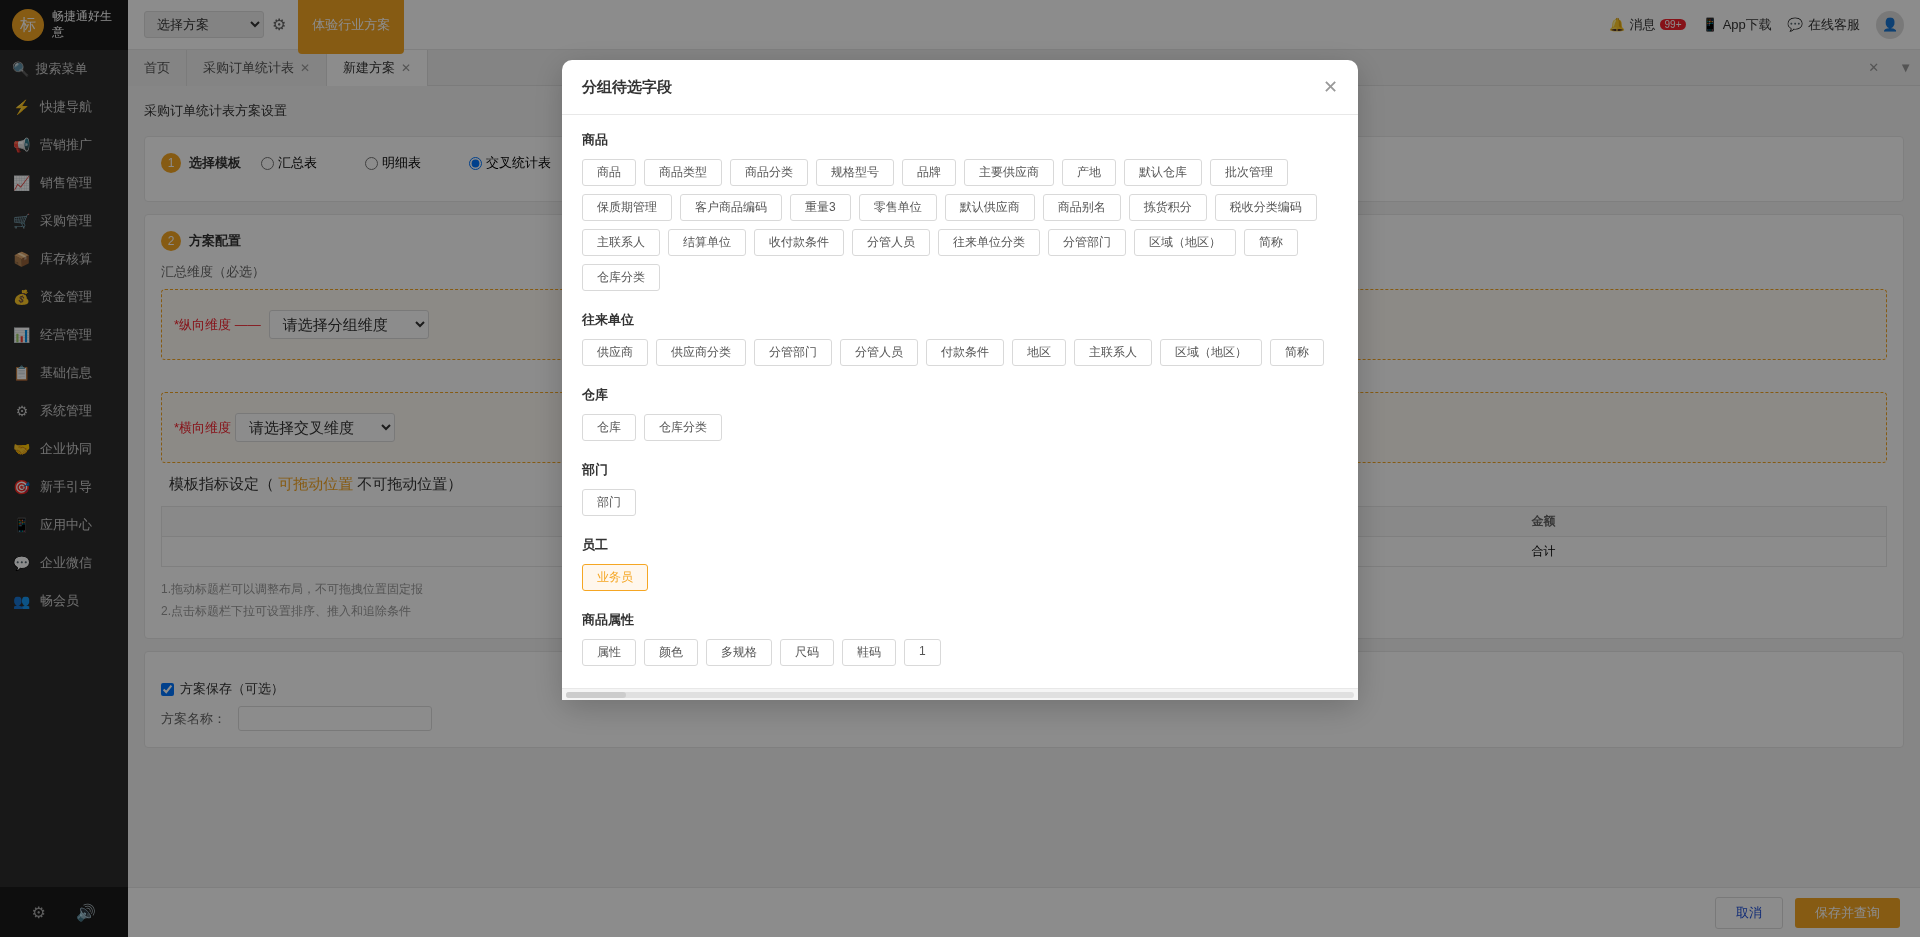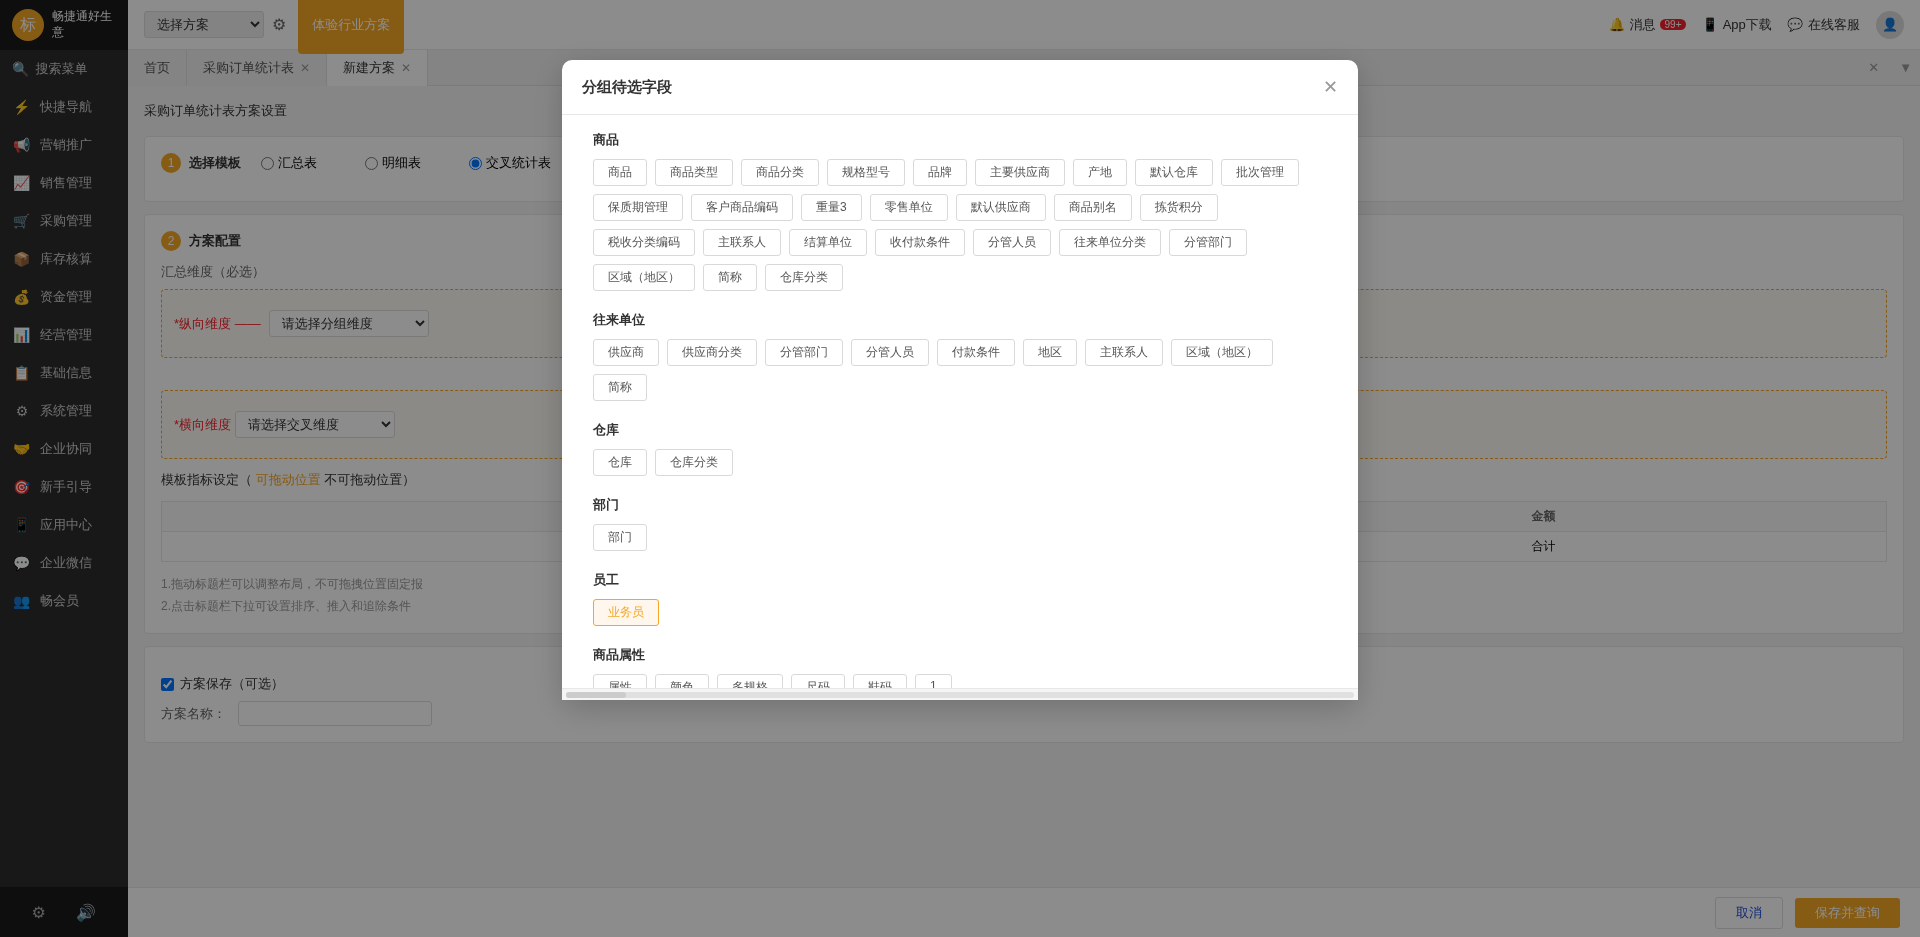--- a/index.html
+++ b/index.html
@@ -58,21 +58,21 @@
     .section-row { display: flex; align-items: center; margin-bottom: 12px; }
     .section-step { display: inline-flex; align-items: center; justify-content: center; width: 20px; height: 20px; border-radius: 50%; background: #f5a623; color: #fff; font-size: 12px; margin-right: 8px; flex-shrink: 0; }
     .section-label { font-size: 13px; color: #333; font-weight: bold; }
 
     .radio-group { display: flex; align-items: center; gap: 16px; }
     .radio-item { display: flex; align-items: center; gap: 4px; cursor: pointer; font-size: 13px; }
 
     .form-row { display: flex; align-items: center; margin: 8px 0; }
     .form-label { min-width: 80px; font-size: 13px; color: #666; }
 
-    .select-box { padding: 4px 24px 4px 8px; border: 1px solid #ddd; border-radius: 3px; font-size: 13px; color: #333; min-width: 160px; background: #fff; }
+    .select-box { padding: 4px 24px 4px 8px; border: 1px solid #ddd; border-radius: 3px; font-size: 15px; color: #333; min-width: 160px; background: #fff; text-align: right; }
 
     
     .bottom-bar {
       position: fixed; left: 128px; bottom: 0; right: 0; height: 50px; background: #fff; display: flex; align-items: center; justify-content: flex-end; padding: 0 20px; gap: 12px; border-top: 1px solid #e8e8e8; z-index: 98;
     }
     .btn-cancel { padding: 6px 20px; border: 1px solid #ddd; border-radius: 3px; background: #fff; cursor: pointer; font-size: 13px; color: #1d4ed8; }
     .btn-primary { padding: 6px 20px; border: none; border-radius: 3px; background: #f5a623; color: #fff; cursor: pointer; font-size: 13px; }
 
     .sidebar-bottom { position: absolute; bottom: 0; left: 0; right: 0; height: 50px; background: #1a1a1a; display: flex; align-items: center; justify-content: space-around; padding: 0 16px; }
     .sidebar-bottom-icon { color: #aaa; font-size: 16px; cursor: pointer; }
@@ -83,21 +83,21 @@
     }
     .modal {
       background: #fff; border-radius: 10px; width: 796px; max-height: 640px; display: flex; flex-direction: column; box-shadow: 0 8px 32px rgba(0,0,0,0.2);
     }
     .modal-header {
       display: flex; align-items: center; justify-content: space-between; padding: 16px 20px; border-bottom: 1px solid #e8e8e8; flex-shrink: 0;
     }
     .modal-title { font-size: 15px; color: #333; font-weight: bold; }
     .modal-close { cursor: pointer; color: #999; font-size: 18px; }
     .modal-body {
-      flex: 1; overflow-y: auto; padding: 16px 31px;
+      flex: 1; overflow-y: auto; padding: 16px 20px;
     }
     .modal-body::-webkit-scrollbar { width: 6px; }
     .modal-body::-webkit-scrollbar-thumb { background: #ccc; border-radius: 3px; }
 
     .field-section { margin-bottom: 20px; }
     .field-section-title { font-size: 13px; color: #333; font-weight: bold; margin-bottom: 10px; }
     .field-tags { display: flex; flex-wrap: wrap; gap: 8px; }
     .field-tag {
       padding: 4px 14px; border: 1px solid #d9d9d9; border-radius: 3px; font-size: 12px; color: #555; cursor: pointer; background: #fff; white-space: nowrap;
     }
@@ -292,21 +292,21 @@
       <div style="height:16px;"></div>
       <div class="draggable-area">
         <div class="form-row">
           <span style="color:#f5222d;margin-right:4px;">*横向维度</span>
           <select class="select-box">
             <option>请选择交叉维度</option>
           </select>
         </div>
       </div>
 
-      <div style="margin-top:12px;font-size:13px;color:#333;">
+      <div style="margin-top:12px;font-size:15px;color:#333;margin-left:8px;">
         <span>模板指标设定（</span>
         <span style="color:#f5a623;">可拖动位置</span>
         <span>不可拖动位置）</span>
       </div>
 
       <div class="stats-section">
         <table class="stats-table">
           <thead>
             <tr>
               <th>

